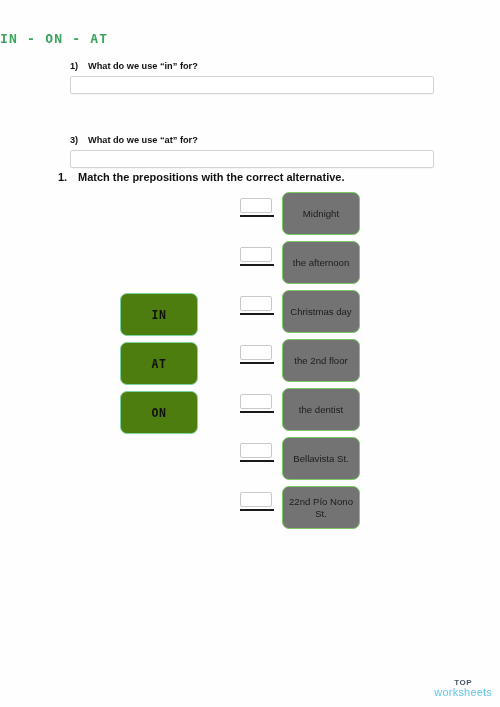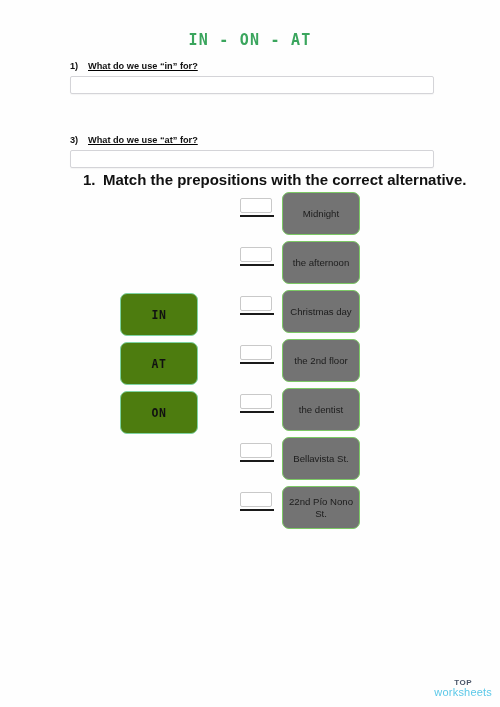--- a/index.html
+++ b/index.html
@@ -21,34 +21,32 @@
     inset: 0;
     background: #fefefe;
   }
 
   
   .title {
     position: absolute;
     top: 31px;
     left: 0;
     width: 500px;
-    text-align: center;
     font-family: "DejaVu Sans Mono", monospace;
     font-weight: bold;
-    font-size: 15px;
+    font-size: 13px;
     letter-spacing: 1.2px;
     color: #3aa55d;
   }
 
   
   .q-block {
     position: absolute;
     left: 70px;
     width: 364px;
-    text-decoration: underline;
   }
   .q-label {
     font-size: 9.2px;
     font-weight: bold;
     color: #111111;
     line-height: 12px;
     white-space: nowrap;
   }
   .q-num {
     display: inline-block;
@@ -59,23 +57,23 @@
     width: 364px;
     height: 18px;
     background: #ffffff;
     border: 1px solid #d4d4d8;
     border-radius: 2px;
     box-shadow: 0 1px 1px rgba(0,0,0,0.04);
   }
 
   .instruction {
     position: absolute;
-    left: 83px;
+    left: 58px;
     top: 171px;
-    font-size: 15px;
+    font-size: 11px;
     font-weight: bold;
     color: #111111;
     white-space: nowrap;
   }
   .instruction .q-num { width: 20px; }
 
   
   .match-area {
     position: absolute;
     left: 0;

